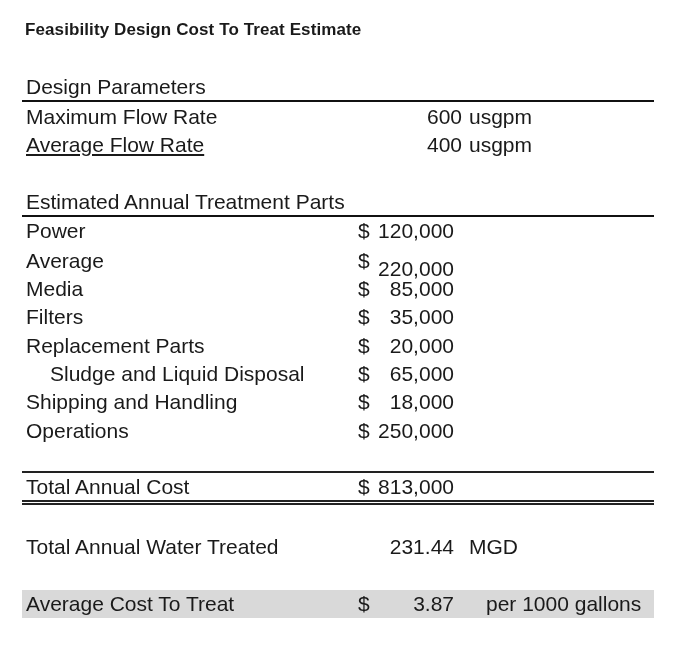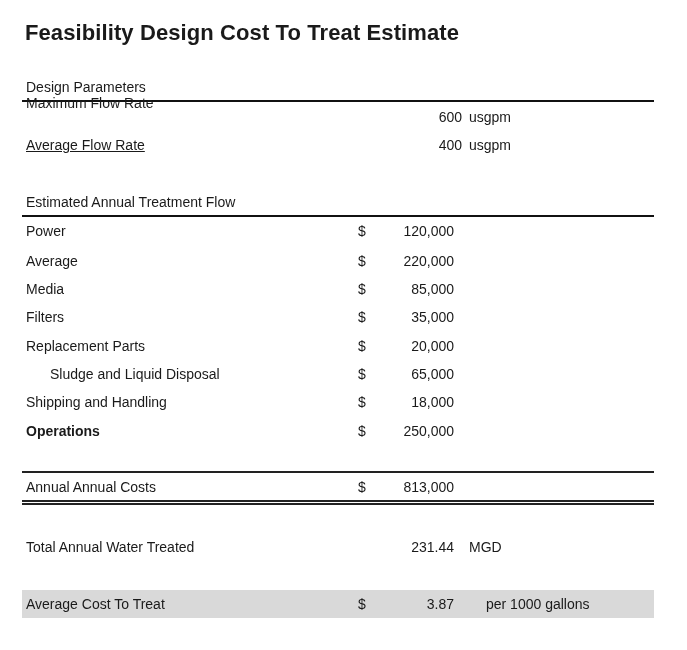--- a/index.html
+++ b/index.html
@@ -11,26 +11,26 @@
       width: 687px;
       height: 650px;
       position: relative;
       font-family: "Liberation Sans", "DejaVu Sans", sans-serif;
       color: #1a1a1a;
       overflow: hidden;
     }
     .abs { position: absolute; }
     .title {
       left: 25px; top: 20px;
-      font-size: 22px;
+      font-size: 17px;
       font-weight: bold;
       letter-spacing: 0.1px;
     }
     .txt {
-      font-size: 14px;
+      font-size: 21px;
       line-height: 22px;
       white-space: nowrap;
     }
     .label { left: 26px; }
     .rule {
       left: 22px;
       width: 632px;
       height: 2px;
       background: #111;
     }
@@ -69,38 +69,38 @@
 </head>
 <body>
 
 <div>
 
   <div class="abs title">Feasibility Design Cost To Treat Estimate</div>
 
   <div class="abs txt label" style="top:76px;">Design Parameters</div>
   <div class="abs rule" style="top:100px;"></div>
 
-  <div class="abs txt label" style="top:92px;">Maximum Flow Rate</div>
+  <div class="abs txt label" style="top:106px;">Maximum Flow Rate</div>
   <div class="abs txt flow-val" style="top:106px;">600</div>
   <div class="abs txt flow-unit" style="top:106px;">usgpm</div>
 
   <div class="abs txt label" style="top:134px;text-decoration:underline;">Average Flow Rate</div>
   <div class="abs txt flow-val" style="top:134px;">400</div>
   <div class="abs txt flow-unit" style="top:134px;">usgpm</div>
 
-  <div class="abs txt label" style="top:191px;">Estimated Annual Treatment Flow</div>
+  <div class="abs txt label" style="top:191px;">Estimated Annual Treatment Parts</div>
   <div class="abs rule" style="top:215px;"></div>
 
   <div class="abs txt label" style="top:220px;">Power</div>
   <div class="abs txt dollar" style="top:220px;">$</div>
   <div class="abs txt amount" style="top:220px;">120,000</div>
 
   <div class="abs txt label" style="top:250px;">Average</div>
   <div class="abs txt dollar" style="top:250px;">$</div>
-  <div class="abs txt amount" style="top:250px;">220,000</div>
+  <div class="abs txt amount" style="top:258px;">220,000</div>
 
   <div class="abs txt label" style="top:278px;">Media</div>
   <div class="abs txt dollar" style="top:278px;">$</div>
   <div class="abs txt amount" style="top:278px;">85,000</div>
 
   <div class="abs txt label" style="top:306px;">Filters</div>
   <div class="abs txt dollar" style="top:306px;">$</div>
   <div class="abs txt amount" style="top:306px;">35,000</div>
 
   <div class="abs txt label" style="top:335px;">Replacement Parts</div>
@@ -108,26 +108,26 @@
   <div class="abs txt amount" style="top:335px;">20,000</div>
 
   <div class="abs txt label" style="top:363px;margin-left:24px;">Sludge and Liquid Disposal</div>
   <div class="abs txt dollar" style="top:363px;">$</div>
   <div class="abs txt amount" style="top:363px;">65,000</div>
 
   <div class="abs txt label" style="top:391px;text-align:right;">Shipping and Handling</div>
   <div class="abs txt dollar" style="top:391px;">$</div>
   <div class="abs txt amount" style="top:391px;">18,000</div>
 
-  <div class="abs txt label" style="top:420px;font-weight:bold;">Operations</div>
+  <div class="abs txt label" style="top:420px;">Operations</div>
   <div class="abs txt dollar" style="top:420px;">$</div>
   <div class="abs txt amount" style="top:420px;">250,000</div>
 
   <div class="abs rule-thin" style="top:471px;"></div>
-  <div class="abs txt label" style="top:476px;">Annual Annual Costs</div>
+  <div class="abs txt label" style="top:476px;">Total Annual Cost</div>
   <div class="abs txt dollar" style="top:476px;">$</div>
   <div class="abs txt amount" style="top:476px;">813,000</div>
   <div class="abs rule-thin" style="top:500px;"></div>
   <div class="abs rule-thin" style="top:503px;"></div>
 
   <div class="abs txt label" style="top:536px;">Total Annual Water Treated</div>
   <div class="abs txt mgd-val" style="top:536px;">231.44</div>
   <div class="abs txt mgd-unit" style="top:536px;">MGD</div>
 
   <div class="abs band"></div>

